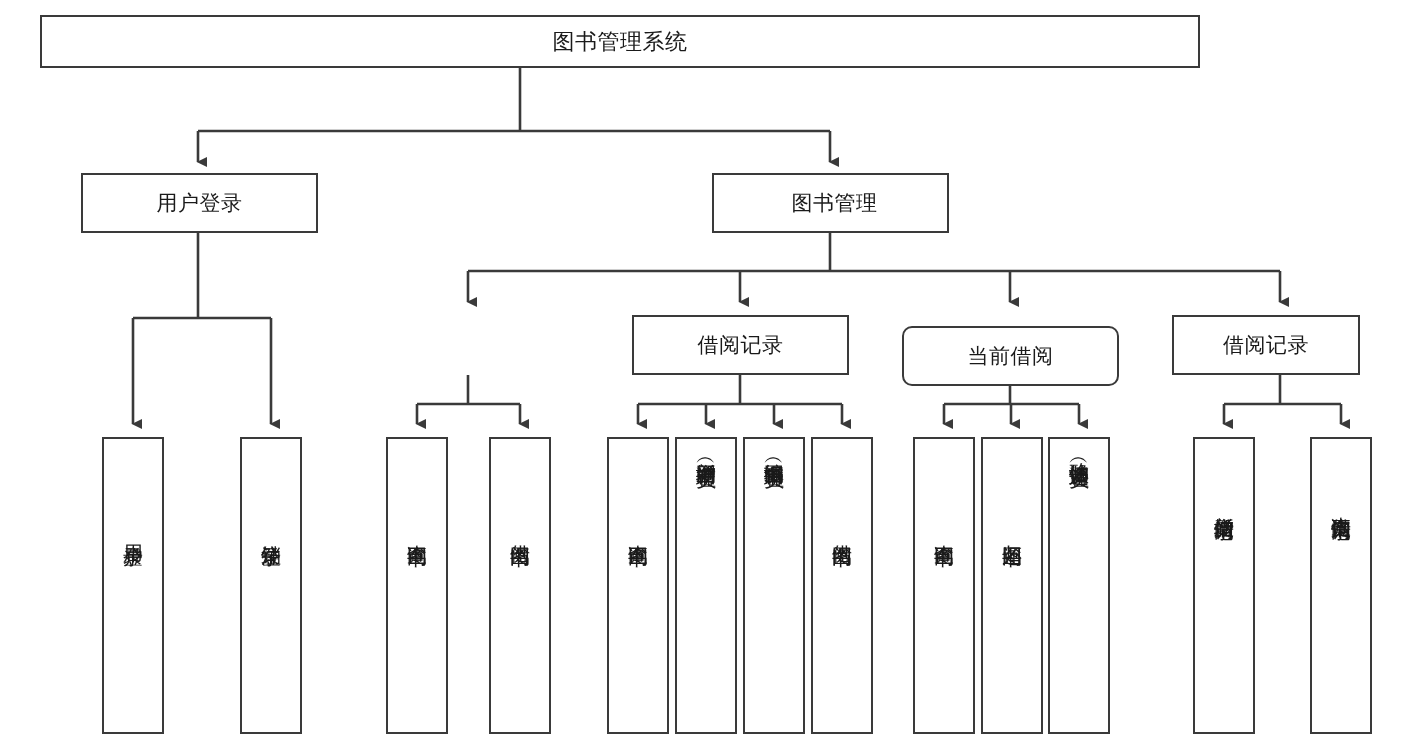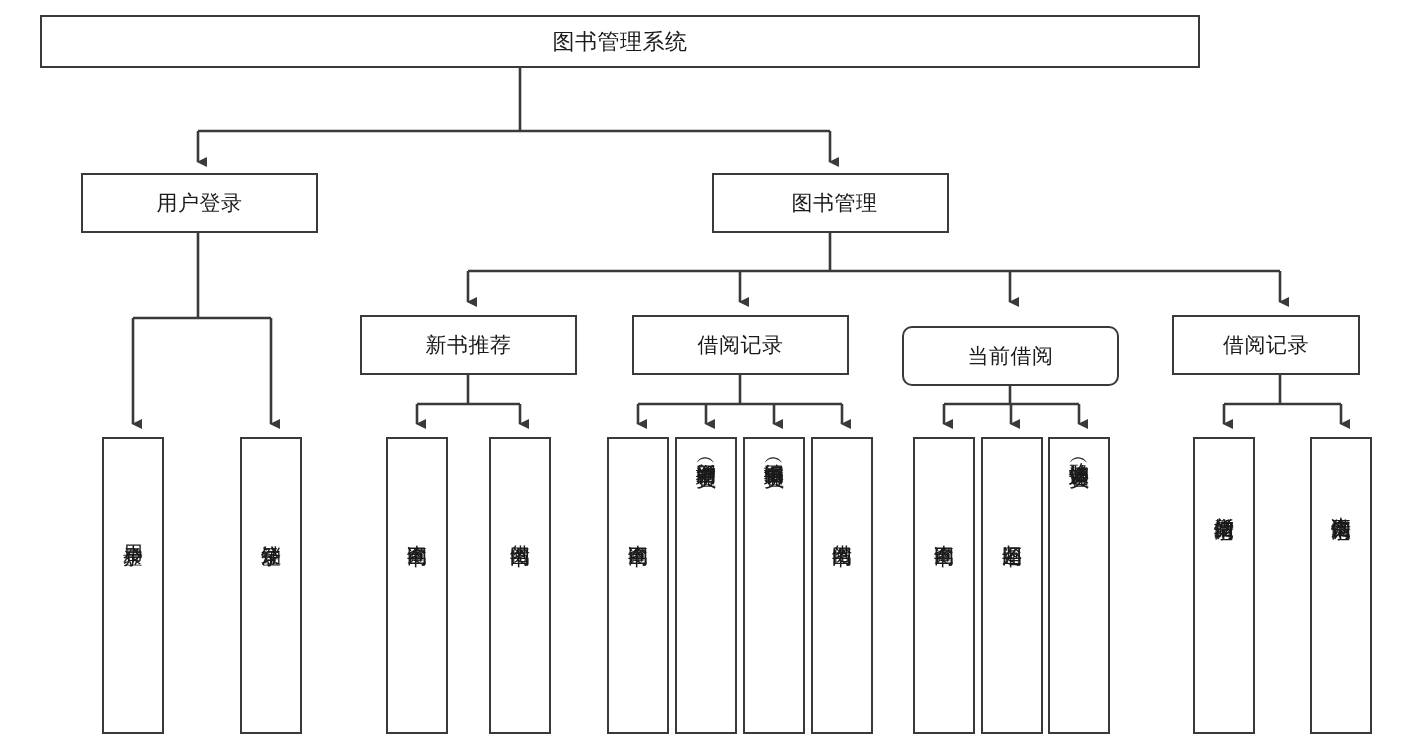--- a/index.html
+++ b/index.html
@@ -136,23 +136,20 @@
     <span class="label">图书管理系统</span>
   </div>
 
   <div class="node" style="left:81px; top:173px; width:237px; height:60px;">
     <span class="label">用户登录</span>
   </div>
   <div class="node" style="left:712px; top:173px; width:237px; height:60px;padding-left:8px;">
     <span class="label">图书管理</span>
   </div>
 
-  <div class="node" style="left:360px; top:315px; width:217px; height:60px;">
-    <span class="label">新书推荐</span>
-  </div>
   <div class="node" style="left:632px; top:315px; width:217px; height:60px;">
     <span class="label">借阅记录</span>
   </div>
   <div class="node" style="left:902px; top:326px; width:217px; height:60px;border-radius:10px;">
     <span class="label">当前借阅</span>
   </div>
   <div class="node" style="left:1172px; top:315px; width:188px; height:60px;">
     <span class="label">借阅记录</span>
   </div>
 

